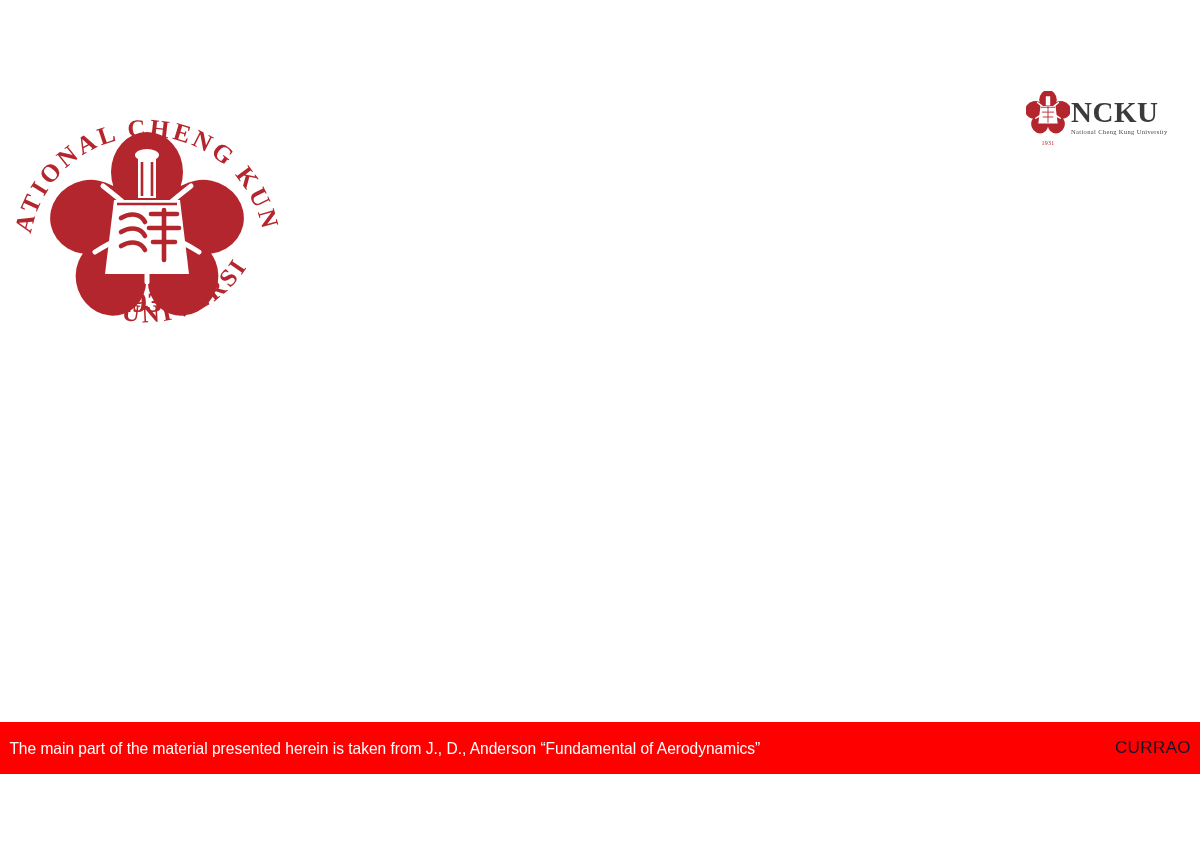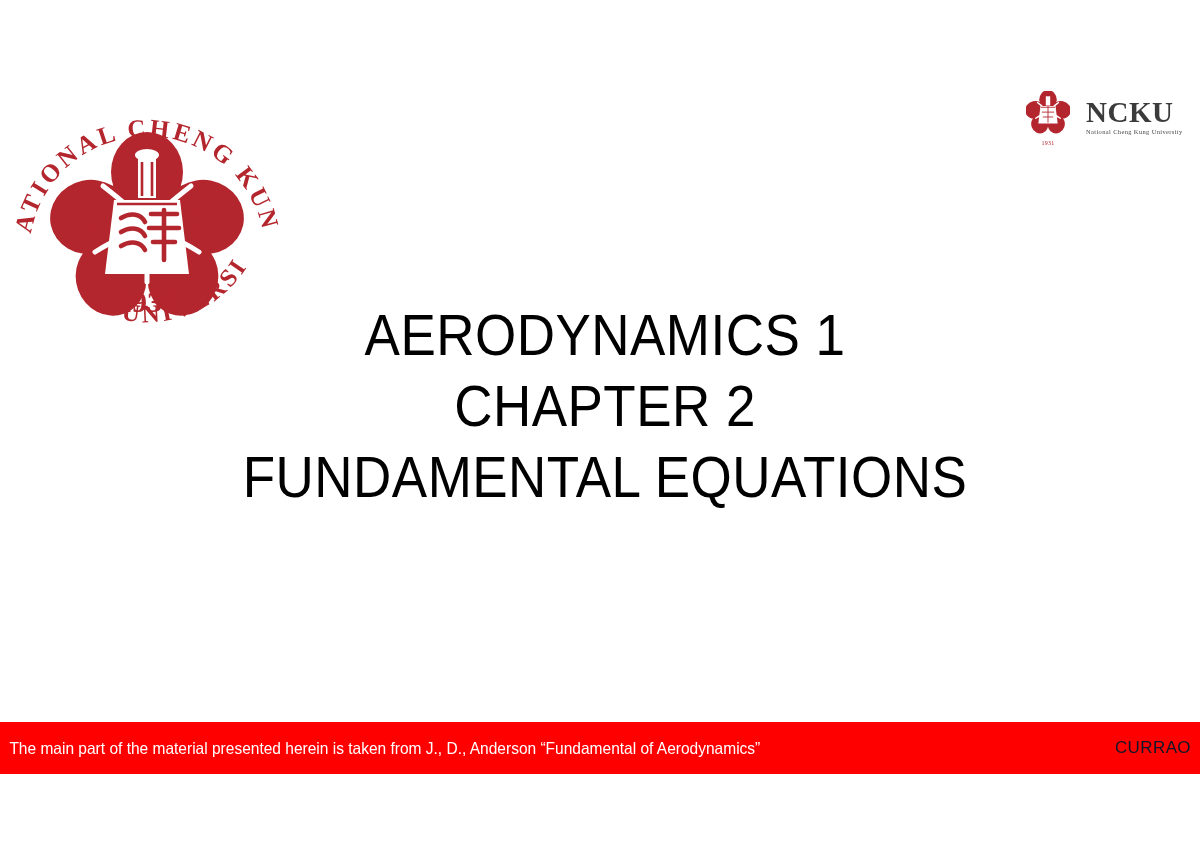--- a/index.html
+++ b/index.html
@@ -31,21 +31,21 @@
 
   
   #ncku-logo {
     position: absolute;
     right: 8px;
     top: 88px;
     width: 166px;
     height: 62px;
     display: flex;
     align-items: center;
-    gap: 16px;
+    gap: 1px;
   }
   #ncku-mark {
     width: 44px;
     height: 56px;
     flex: 0 0 44px;
     position: relative;
   }
   #ncku-mark svg { display: block; width: 44px; height: 44px; }
   #ncku-mark .mark-year {
     position: absolute;
@@ -224,24 +224,19 @@
         </g>
       </svg>
       <div class="mark-year">1931</div>
     </div>
     <div id="ncku-words">
       <div class="ncku-acronym">NCKU</div>
       <div class="ncku-full">National Cheng Kung University</div>
     </div>
   </div>
 
-  <div id="title-block">
-    <div class="title-line">AERODYNAMICS 1</div>
-    <div class="title-line">CHAPTER 2</div>
-    <div class="title-line">FUNDAMENTAL EQUATIONS</div>
-  </div>
 
   <div id="credit-banner">
     <div class="credit-text">The main part of the material presented herein is taken from J., D., Anderson “Fundamental of Aerodynamics”</div>
     <div class="credit-author">CURRAO</div>
   </div>
 
 </div>
 
 </body></html>

